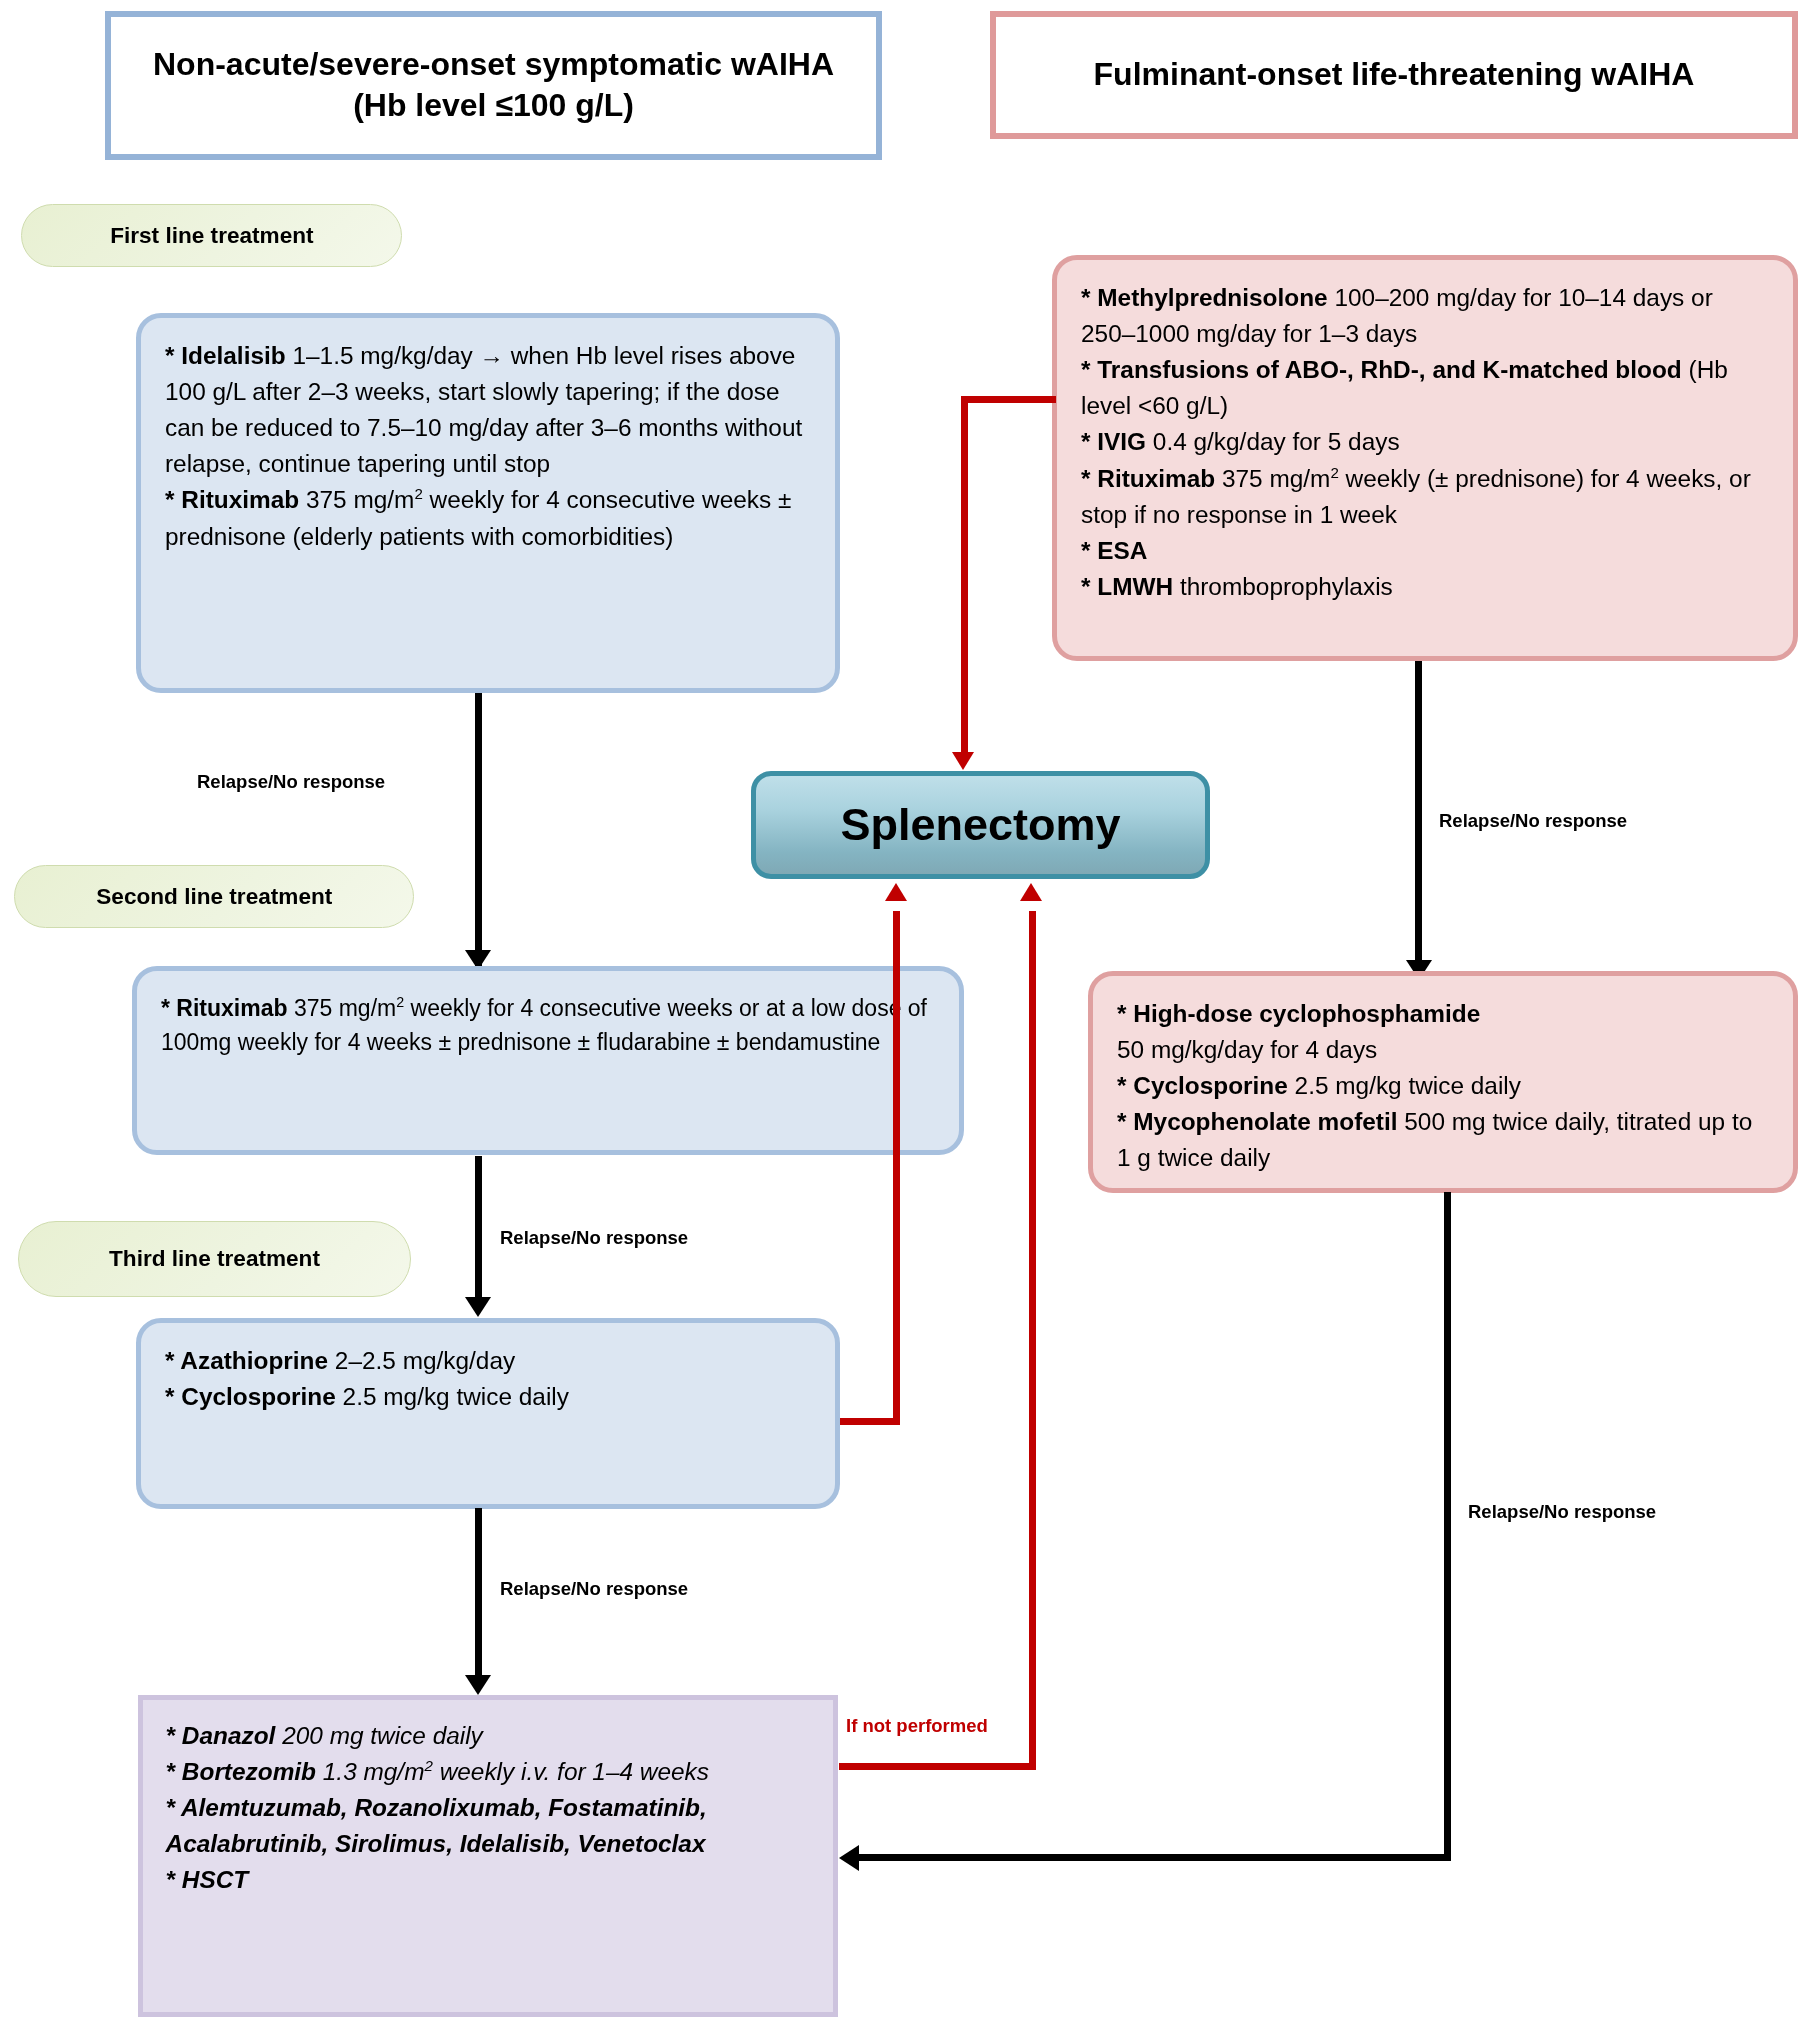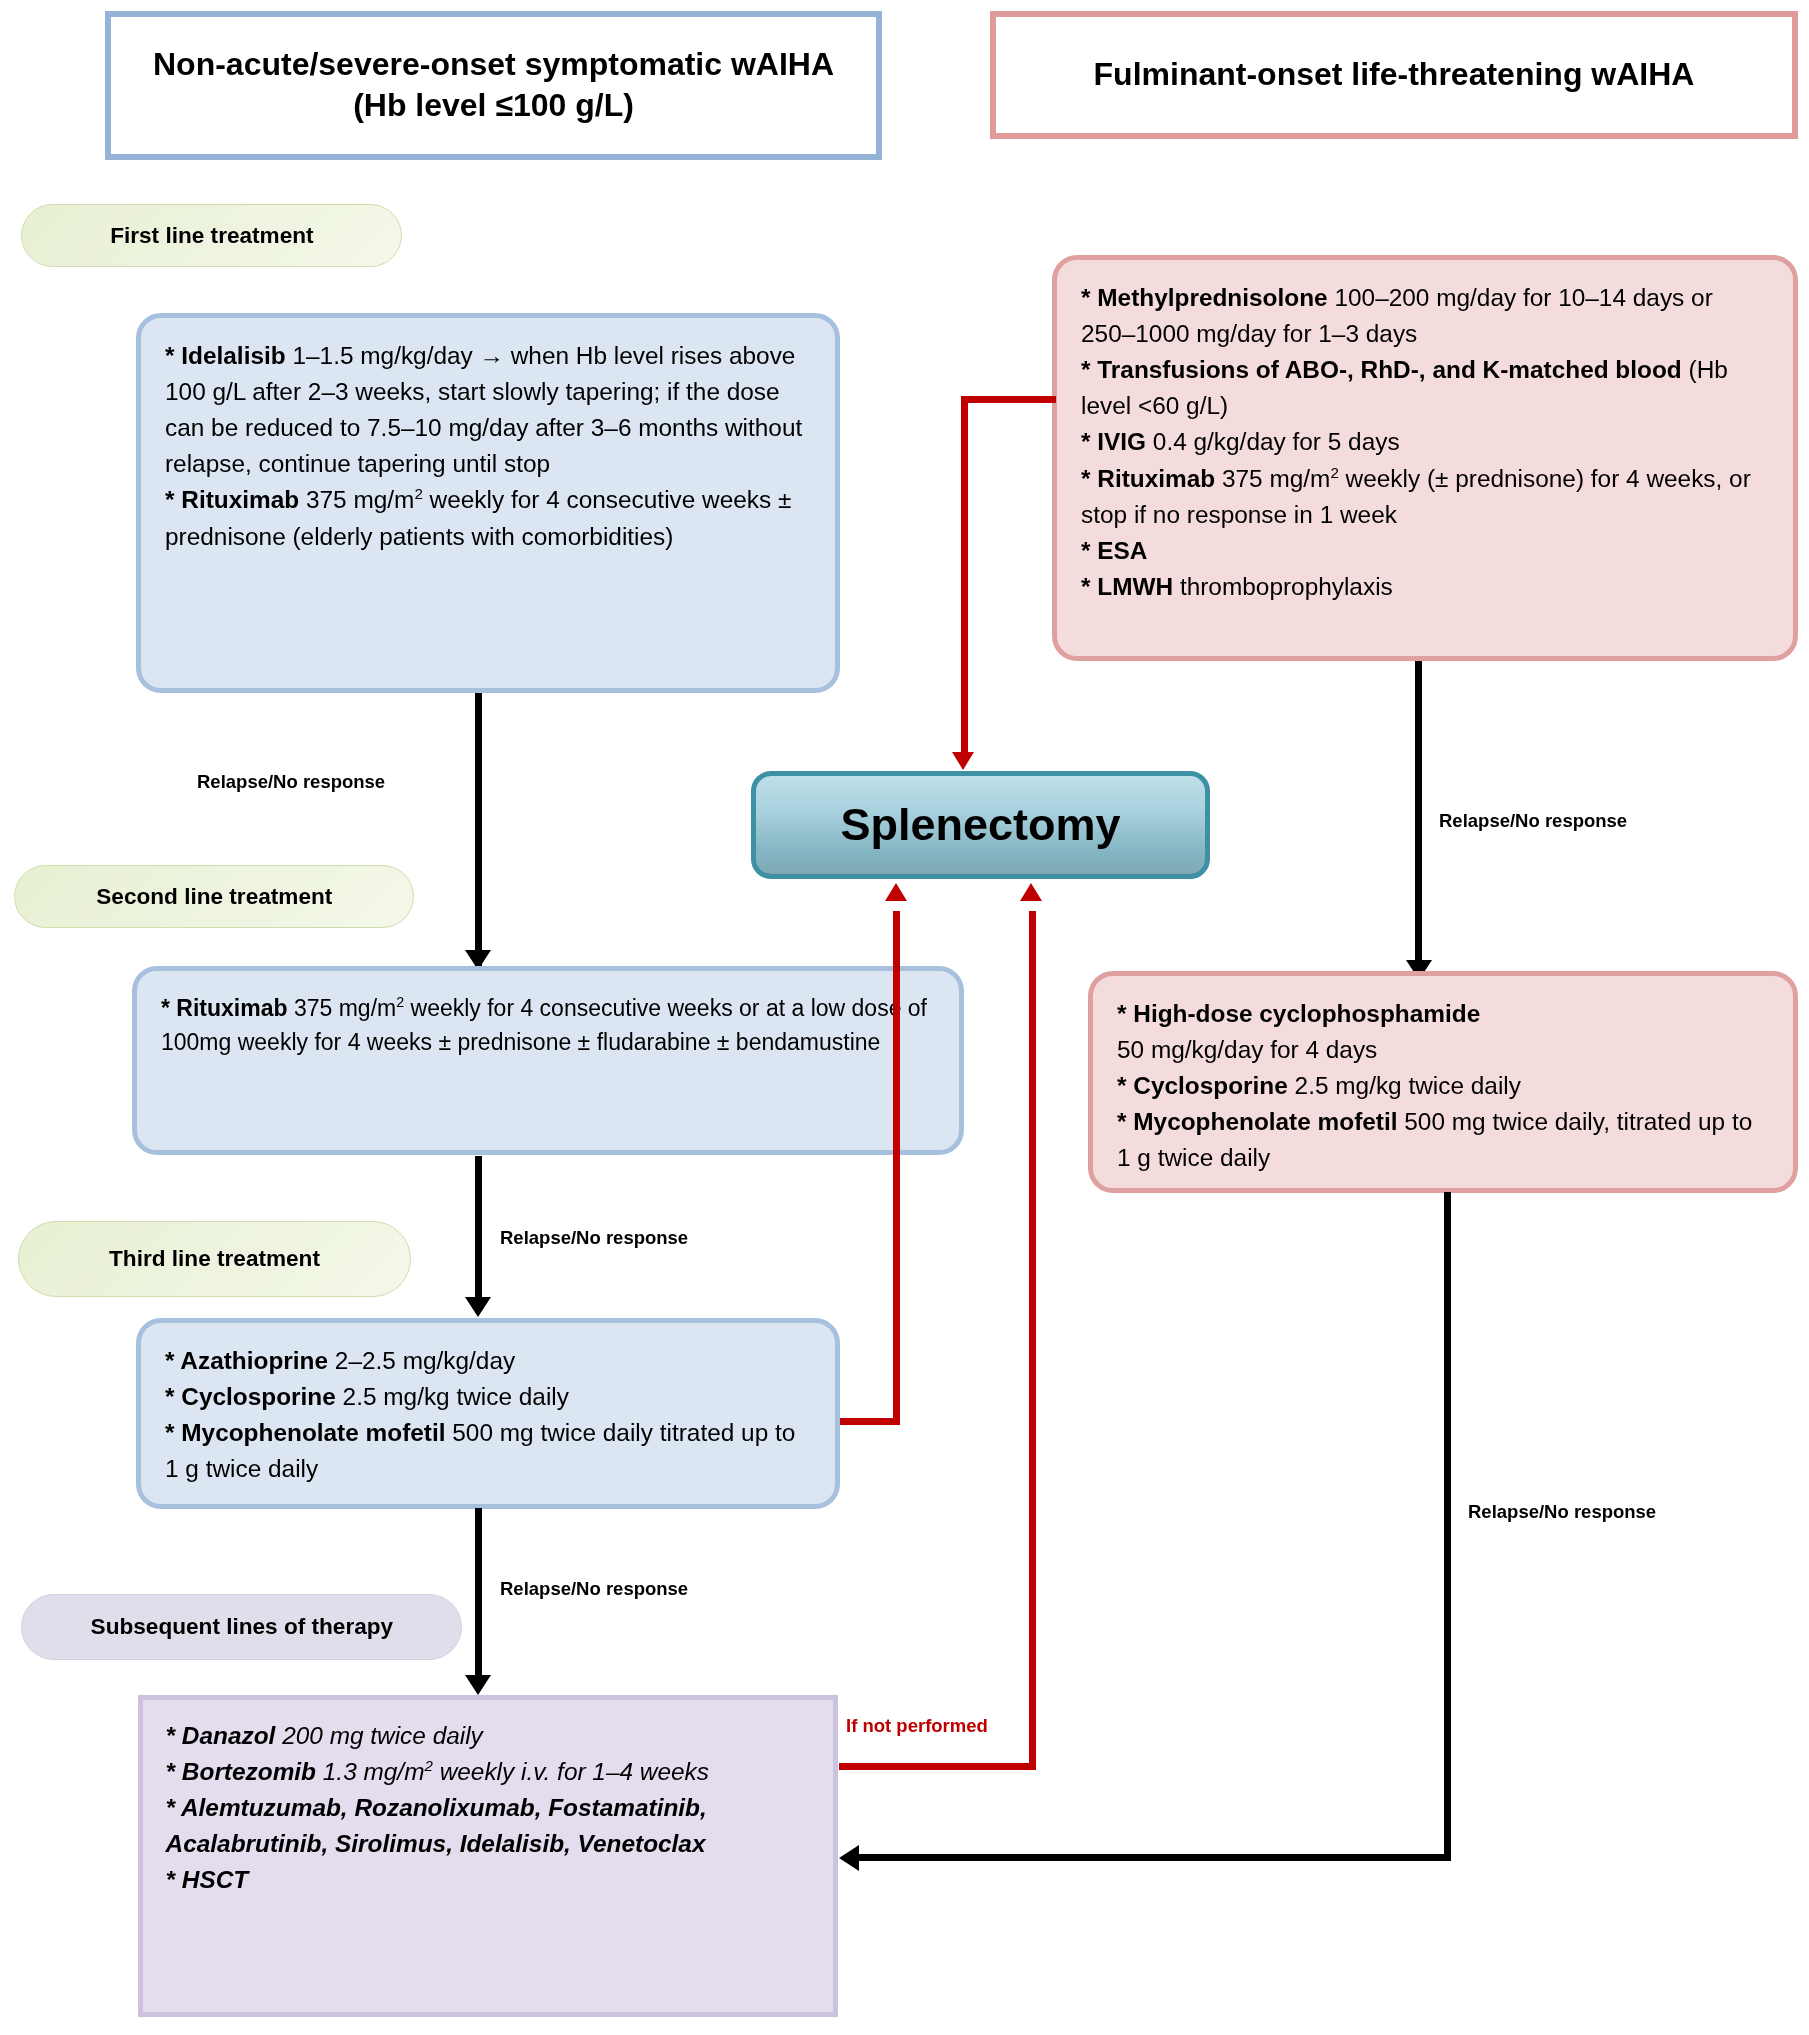--- a/index.html
+++ b/index.html
@@ -153,23 +153,20 @@
   </div>
 
   <div class="abs pill pill-green" style="left:14.3px; top:865px; width:400px; height:63px; font-size:22.6px;">
     <span>Second line treatment</span>
   </div>
 
   <div class="abs pill pill-green" style="left:18px; top:1221px; width:393px; height:76px; font-size:22.6px;">
     <span>Third line treatment</span>
   </div>
 
-  <div class="abs pill pill-purple" style="left:21.4px; top:1594px; width:441px; height:66px; font-size:22.6px;">
-    <span>Subsequent lines of therapy</span>
-  </div>
 
   <div class="abs tbox tbox-blue" style="left:136px; top:313px; width:704px; height:380px; font-size:24.4px;">
     <p><b>* Idelalisib</b><span> 1–1.5 mg/kg/day → when Hb level rises above 100 g/L after 2–3 weeks, start slowly tapering; if the dose can be reduced to 7.5–10 mg/day after 3–6 months without relapse, continue tapering until stop</span></p>
     <p><b>* Rituximab</b><span> 375 mg/m<sup>2</sup> weekly for 4 consecutive weeks ± prednisone (elderly patients with comorbidities)</span></p>
   </div>
 
   <div class="abs vline-b" style="left:475px; top:693px; width:6.6px; height:274px;"></div>
   <div class="abs arrow-down-b" style="left:465px; top:950px;"></div>
   <div class="abs edge-label" style="left:197px; top:771px;">Relapse/No response</div>
 
@@ -177,21 +174,20 @@
     <p><b>* Rituximab</b><span> 375 mg/m<sup>2</sup> weekly for 4 consecutive weeks or at a low dose of 100mg weekly for 4 weeks ± prednisone ± fludarabine ± bendamustine</span></p>
   </div>
 
   <div class="abs vline-b" style="left:475px; top:1156px; width:6.6px; height:143px;"></div>
   <div class="abs arrow-down-b" style="left:465px; top:1297px;"></div>
   <div class="abs edge-label" style="left:500px; top:1227px;">Relapse/No response</div>
 
   <div class="abs tbox tbox-blue" style="left:136px; top:1318px; width:704px; height:191px; font-size:24.4px;">
     <p><b>* Azathioprine</b><span> 2–2.5 mg/kg/day</span></p>
     <p><b>* Cyclosporine</b><span> 2.5 mg/kg twice daily</span></p>
-    <p><b>* Mycophenolate mofetil</b><span> 500 mg twice daily titrated up to 1 g twice daily</span></p>
   </div>
 
   <div class="abs vline-b" style="left:475px; top:1508px; width:6.6px; height:168px;"></div>
   <div class="abs arrow-down-b" style="left:465px; top:1675px;"></div>
   <div class="abs edge-label" style="left:500px; top:1578px;">Relapse/No response</div>
 
   <div class="abs tbox tbox-purple" style="left:138px; top:1695px; width:700px; height:322px; font-size:24.4px; padding:18px 22.6px;">
     <p><b>* Danazol</b><span> 200 mg twice daily</span></p>
     <p><b>* Bortezomib</b><span> 1.3 mg/m<sup>2</sup> weekly i.v. for 1–4 weeks</span></p>
     <p><b>* Alemtuzumab, Rozanolixumab, Fostamatinib, Acalabrutinib, Sirolimus, Idelalisib, Venetoclax</b><span></span></p>

